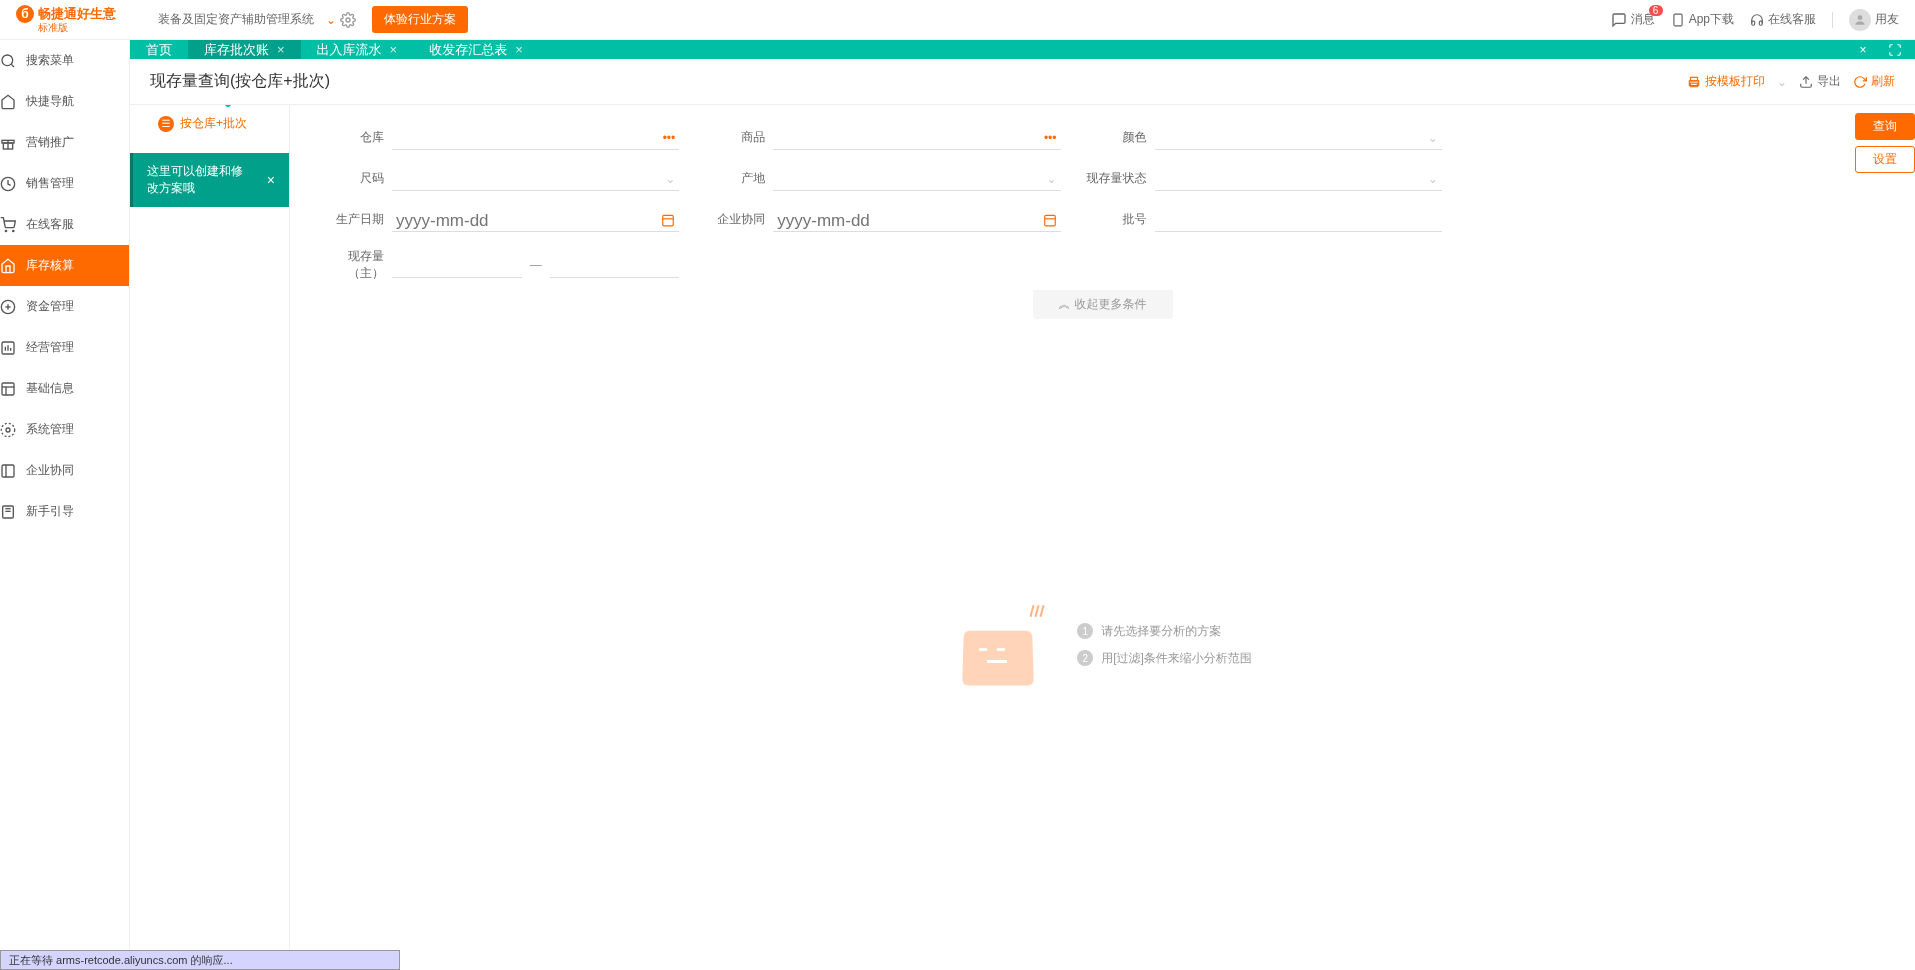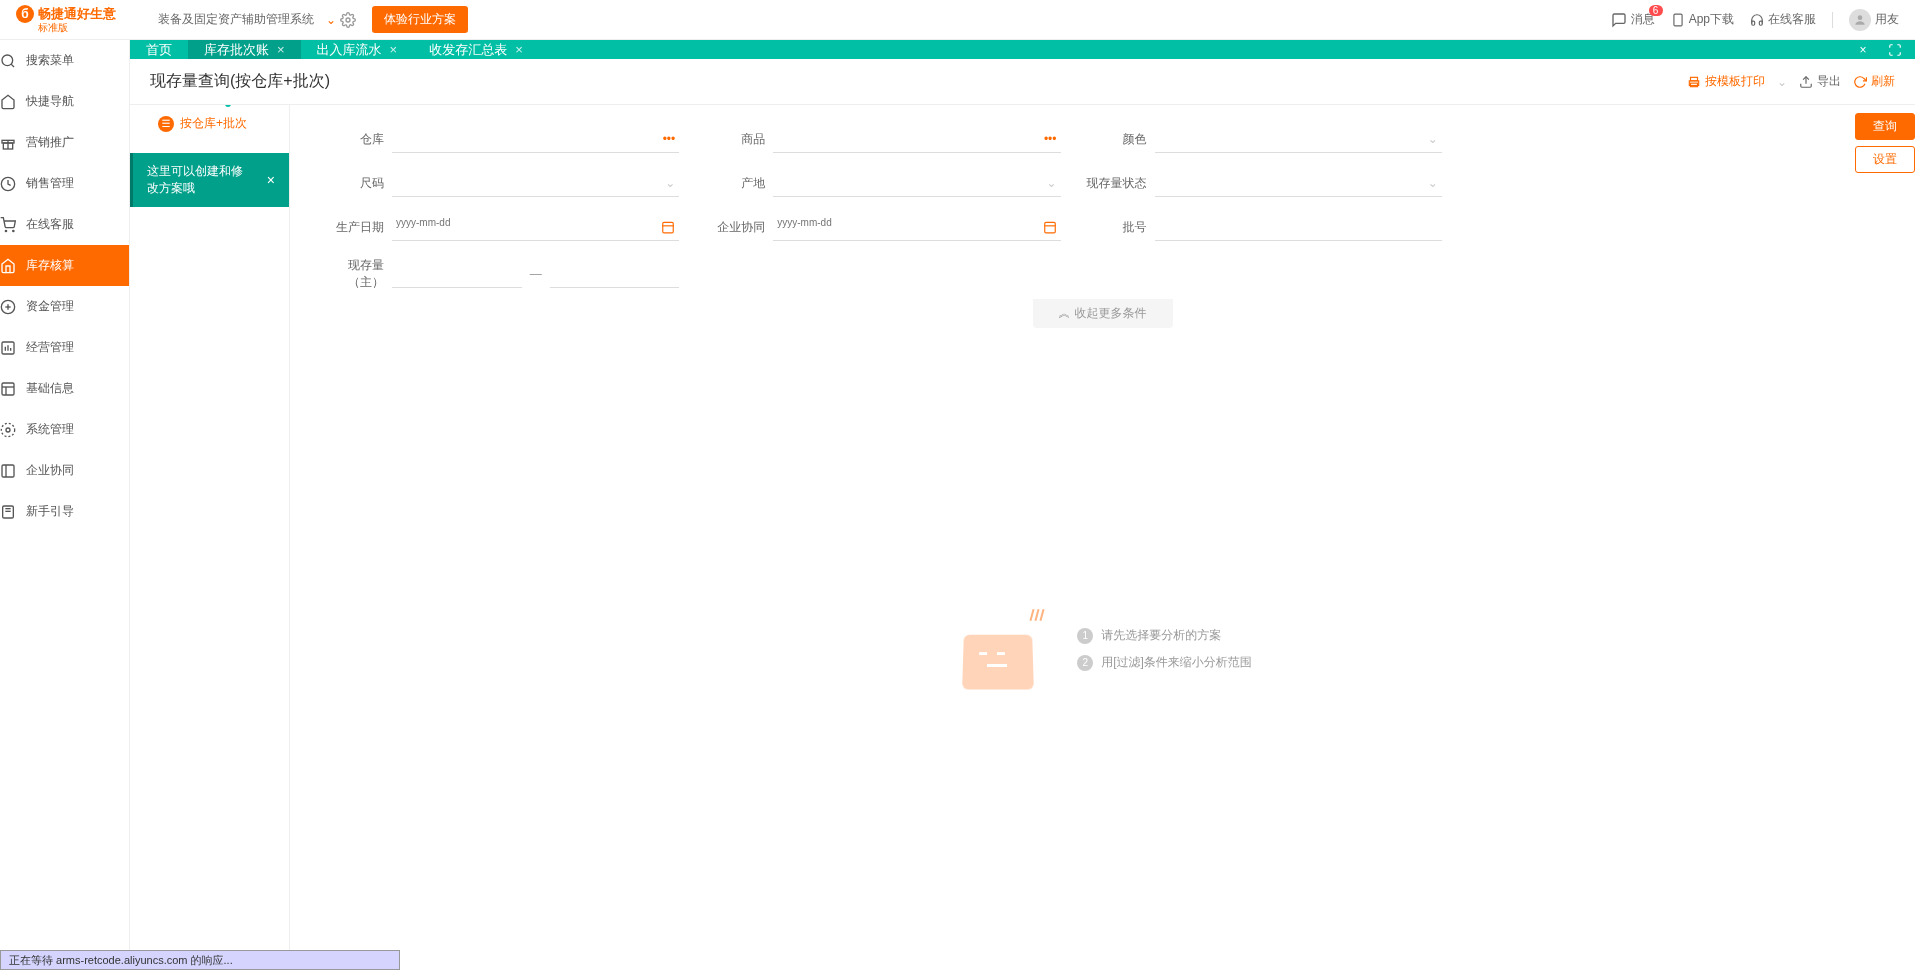--- a/index.html
+++ b/index.html
@@ -66,21 +66,21 @@
     
     .tooltip { position: absolute; top: 48px; left: 0; background: #00a08a; color: #fff; padding: 10px 14px; display: flex; align-items: center; gap: 12px; z-index: 10; border-left: 3px solid #007a68; }
     .tooltip-close { cursor: pointer; font-size: 14px; }
     
     
     .filter-form-wrap { flex: 1; display: flex; flex-direction: column; overflow: hidden; }
     .filter-form { padding: 12px 20px 0; display: flex; flex-wrap: wrap; }
     .form-row { display: flex; align-items: center; width: 25%; padding: 8px 12px; }
     .form-label { width: 70px; text-align: right; color: #666; padding-right: 8px; flex-shrink: 0; }
     .form-input-wrap { flex: 1; position: relative; }
-    .form-input { width: 100%; border: none; border-bottom: 1px solid #ddd; padding: 4px 20px 12px 4px; outline: none; font-size: 10px; color: #333; }
+    .form-input { width: 100%; border: none; border-bottom: 1px solid #ddd; padding: 4px 20px 0 4px; outline: none; font-size: 17px; color: #333; }
     .form-input-icon { position: absolute; right: 4px; top: 50%; transform: translateY(-50%); color: #ff6a00; cursor: pointer; }
     .form-input-icon.gray { color: #ccc; }
     .range-wrap { display: flex; align-items: center; gap: 8px; flex: 1; }
     .range-wrap .form-input { flex: 1; }
     .range-sep { color: #999; }
     
     .action-btns { width: 60px; display: flex; flex-direction: column; gap: 6px; padding: 8px 0; margin-left: auto; }
     .btn { padding: 4px 12px; border-radius: 3px; cursor: pointer; font-size: 12px; text-align: center; }
     .btn-primary { background: #ff6a00; color: #fff; border: 1px solid #ff6a00; }
     .btn-outline { background: #fff; color: #ff6a00; border: 1px solid #ff6a00; }

